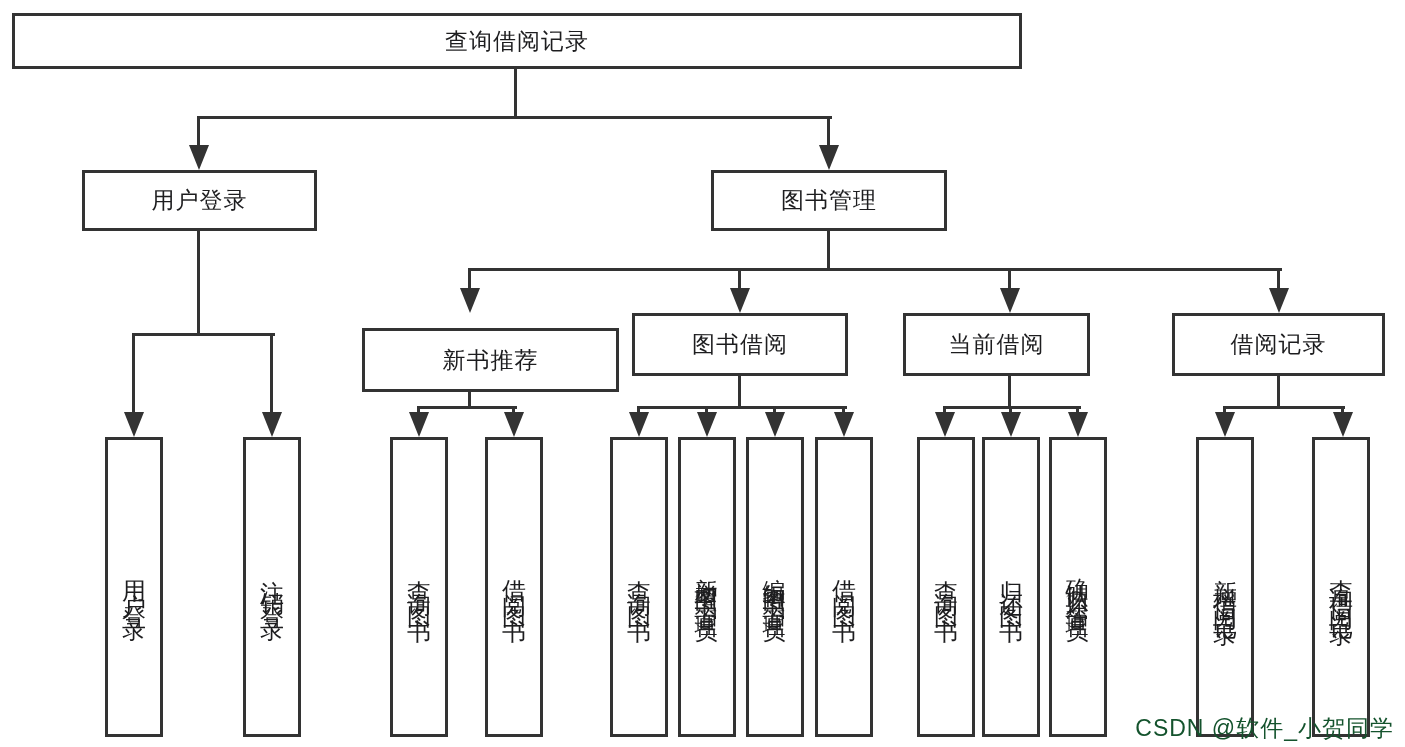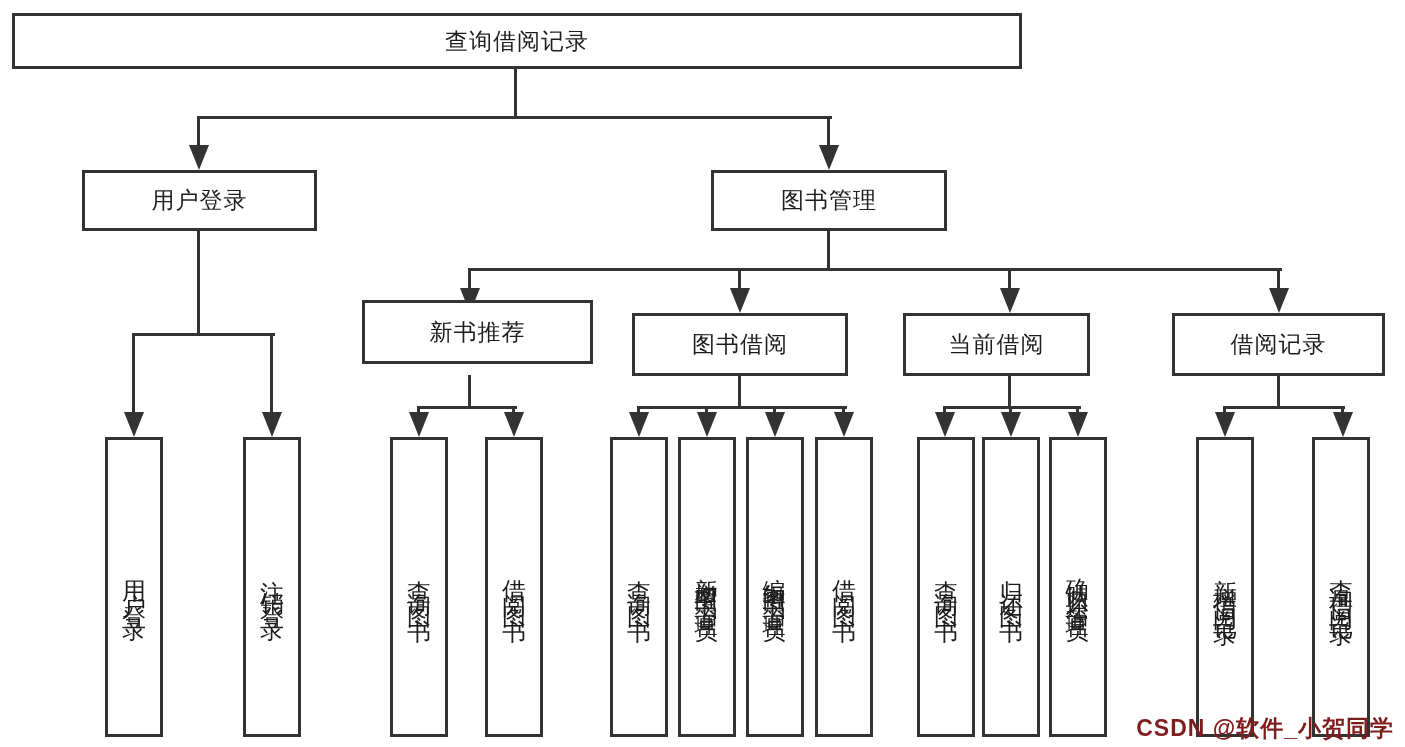--- a/index.html
+++ b/index.html
@@ -19,21 +19,21 @@
     display:flex;align-items:center;justify-content:center;
     writing-mode:vertical-rl;text-orientation:mixed;
     font-size:24px;letter-spacing:13px;color:#1d1d1f;overflow:hidden;
   }
   .vbox.long{letter-spacing:6px;font-size:23px;}
   .vl{position:absolute;width:3px;background:#333333;}
   .hl{position:absolute;height:3px;background:#333333;}
   .ar{position:absolute;width:0;height:0;
       border-left:10px solid transparent;border-right:10px solid transparent;
       border-top:25px solid #333333;}
-  .wm{position:absolute;top:713px;right:11px;font-size:23px;color:#7f1d1d;letter-spacing:1px;font-weight:bold;}
+  .wm{position:absolute;top:713px;right:11px;font-size:23px;color:#14532d;letter-spacing:1px;}
 </style>
 </head>
 <body>
 
 <div class="canvas">
 
   <div class="vl" style="left:514px;top:69px;height:49px"></div>
   <div class="hl" style="left:197px;top:116px;width:635px"></div>
   <div class="vl" style="left:197px;top:116px;height:32px"></div>
   <div class="ar" style="left:189px;top:145px"></div>
@@ -96,21 +96,21 @@
     <span>查询借阅记录</span>
   </div>
 
   <div class="box" style="left:82px;top:170px;width:235px;height:61px">
     <span>用户登录</span>
   </div>
   <div class="box" style="left:711px;top:170px;width:236px;height:61px">
     <span>图书管理</span>
   </div>
 
-  <div class="box" style="left:362px;top:300px;width:231px;height:64px">
+  <div class="box" style="left:362px;top:328px;width:257px;height:64px">
     <span>新书推荐</span>
   </div>
   <div class="box" style="left:632px;top:313px;width:216px;height:63px">
     <span>图书借阅</span>
   </div>
   <div class="box" style="left:903px;top:313px;width:187px;height:63px">
     <span>当前借阅</span>
   </div>
   <div class="box" style="left:1172px;top:313px;width:213px;height:63px">
     <span>借阅记录</span>

